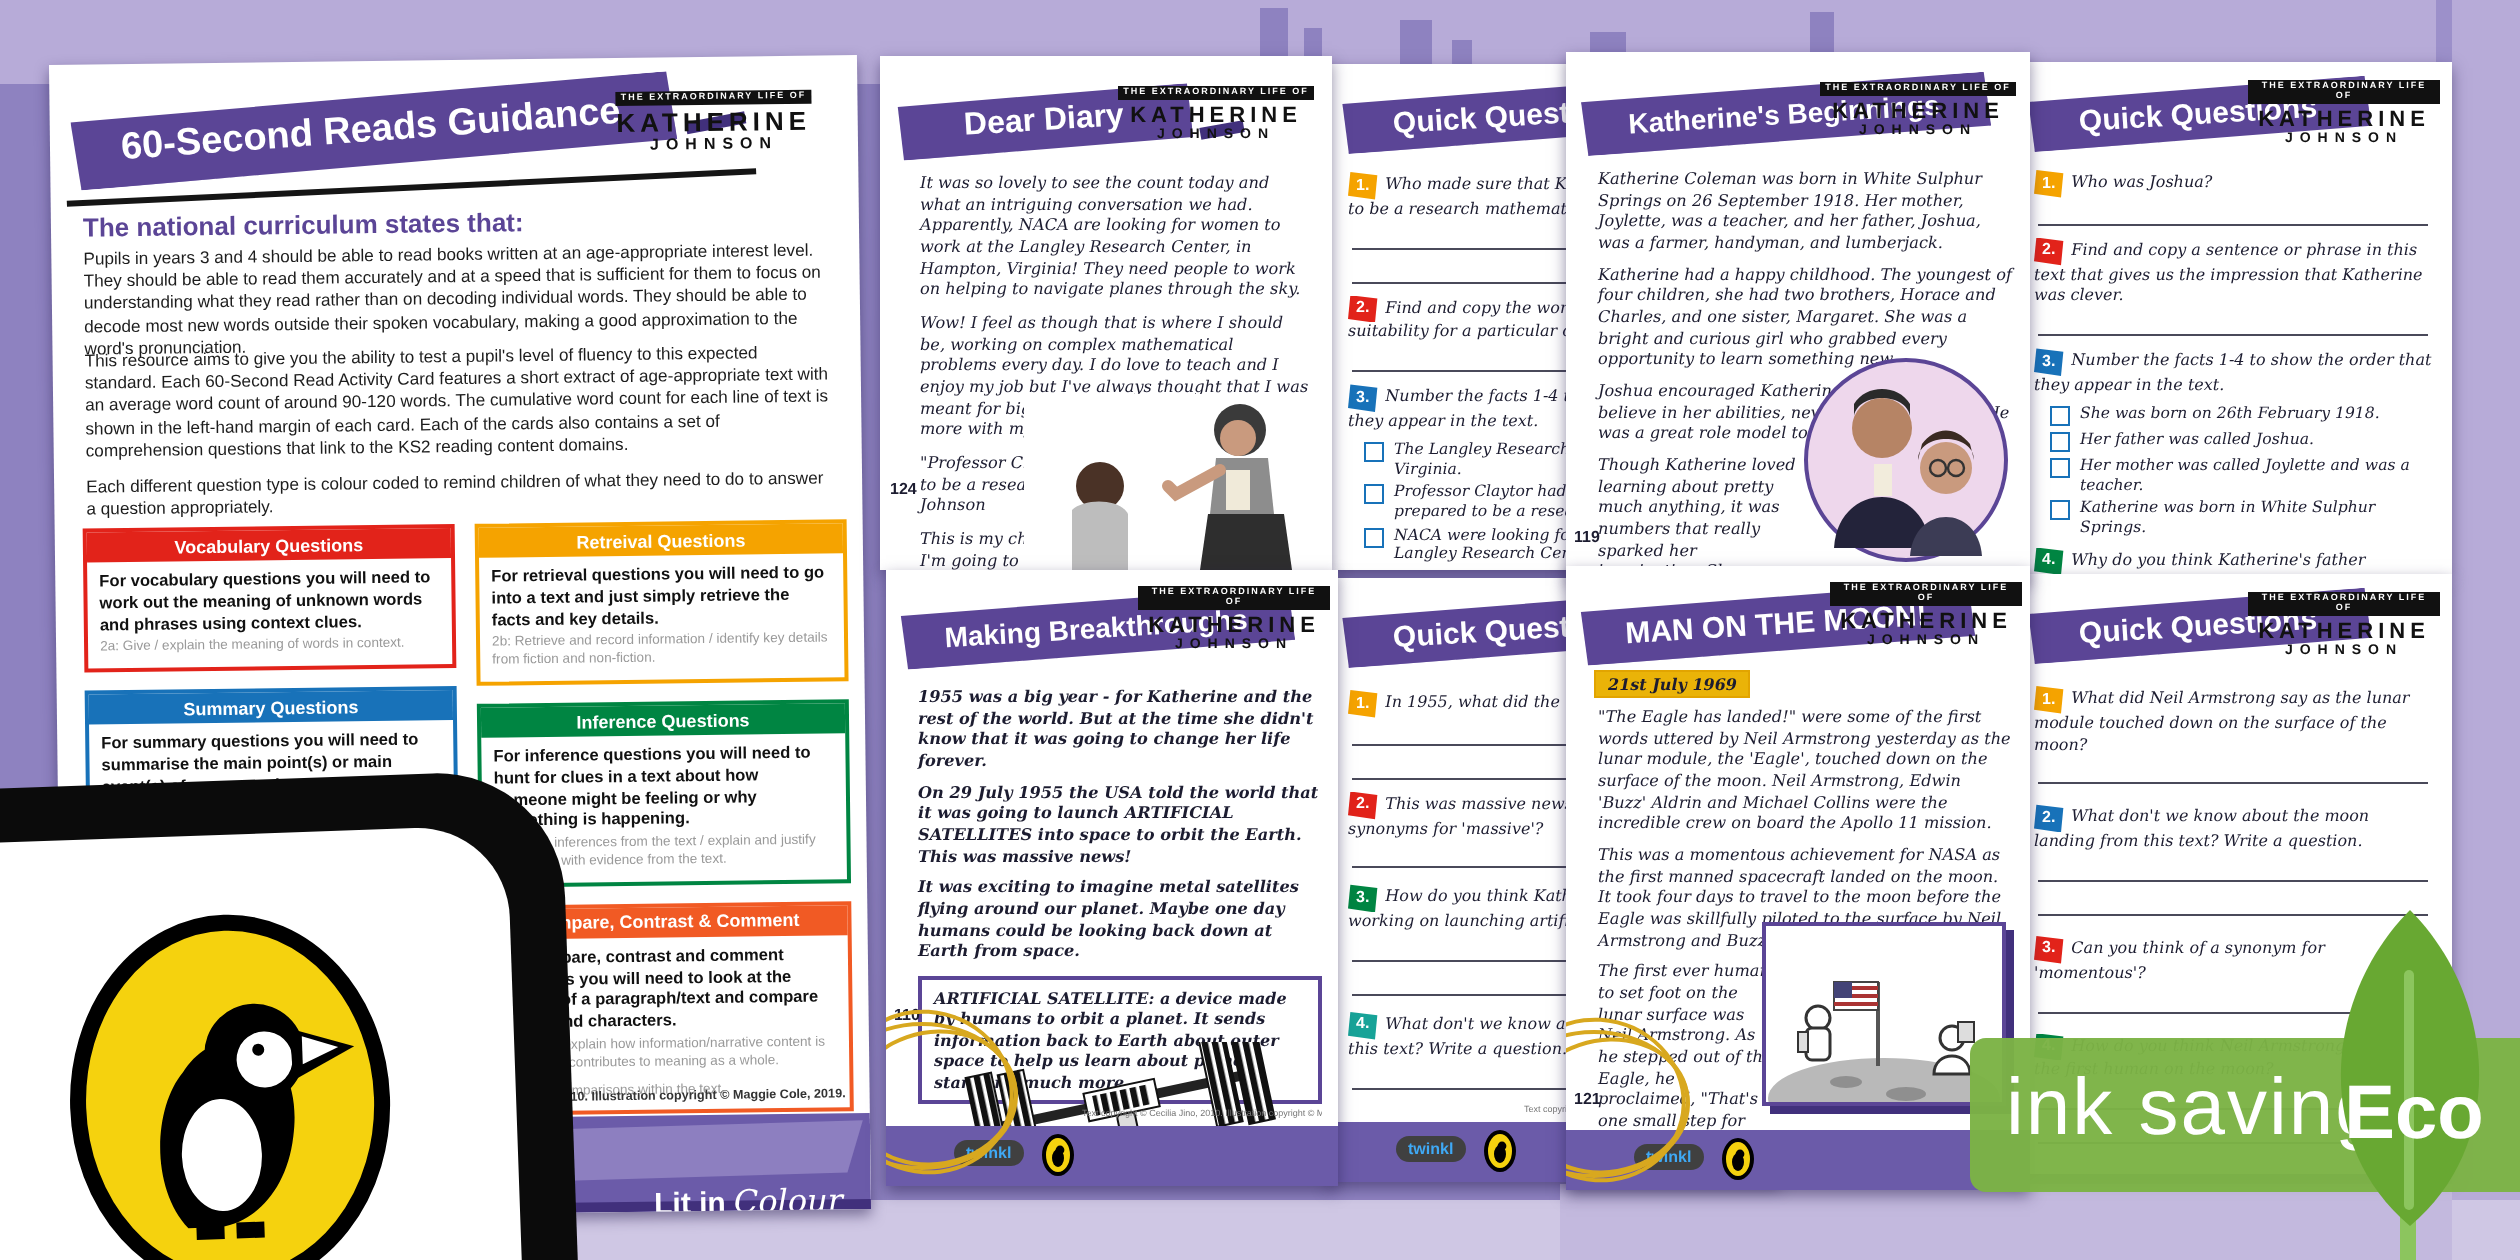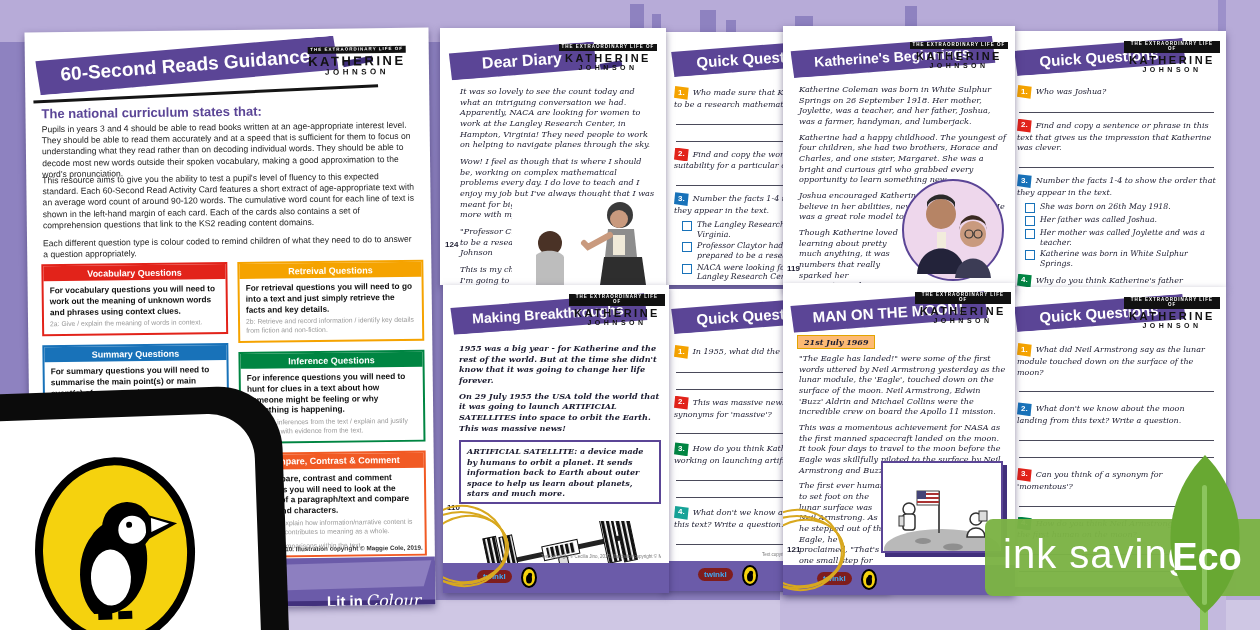--- a/index.html
+++ b/index.html
@@ -61,29 +61,29 @@
           padding:1.5px 4px; margin-right:4px; clip-path:polygon(8% 0,100% 12%,92% 100%,0 86%);
           font-family:"Liberation Sans", sans-serif; font-style:normal; }
   .f-or { background:#f5a300; } .f-rd { background:#e2231a; } .f-bl { background:#1872b9; }
   .f-gr { background:#008542; } .f-tl { background:#17a398; }
   .wline { border-bottom:1px solid #4a4a5a; height:11px; margin:0 2px 6px; }
   .cbrow { display:flex; gap:5px; margin:1px 0 2px 8px; align-items:flex-start; }
   .cbx { flex:0 0 auto; width:10px; height:10px; border:1.6px solid #1872b9; background:#fff; margin-top:1px; }
   .cbtext { font-size:7.8px; line-height:1.25; }
 
   .strip { position:absolute; left:0; right:0; bottom:0; height:30px; background:#6b5ba9; }
-  .cloud { position:absolute; left:34px; top:7px; background:#7f1d1d; border-radius:9px; color:#3fa9f5;
+  .cloud { position:absolute; left:34px; top:7px; background:#404040; border-radius:9px; color:#3fa9f5;
            font-weight:bold; font-size:8px; padding:2px 6px; }
   .ovalp { position:absolute; left:78px; top:4px; width:16px; height:21px; background:#f5d20e;
            border:2px solid #000; border-radius:50%; display:flex; align-items:center; justify-content:center; }
   .scrib { position:absolute; width:110px; height:110px; pointer-events:none; }
   .scrib i { position:absolute; border:2px solid #d8a81f; border-radius:50%; display:block; }
 
   .defbox { border:2px solid #5b4596; padding:4px 6px; font-size:8px; line-height:1.3; }
-  .datehl { display:inline-block; background:#fdba74; border:1px solid #e2a400; font-weight:bold;
+  .datehl { display:inline-block; background:#eab308; border:1px solid #e2a400; font-weight:bold;
             font-size:8px; padding:1px 6px; }
 
   .frame { border:2px solid #5b4596; background:#fff; box-shadow:4px 4px 0 #41307c; }
 
   
   #phone { position:absolute; left:-36px; top:390px; width:322px; height:320px; background:#0b0b0b;
            border-radius:0 64px 0 0; transform:rotate(-2deg); z-index:7; }
   #phone .screen { position:absolute; left:0; top:27px; width:294px; height:300px; background:#fff; border-radius:0 46px 0 0; }
 
   
@@ -274,21 +274,21 @@
       <div class="n2">JOHNSON</div>
     </div>
     <div class="qwrap hand" style="top:54px;">
       <div class="q"><span class="flag f-or">1.</span><span>Who was Joshua?</span></div>
       <div class="wline"></div>
       <div class="q"><span class="flag f-rd">2.</span><span>Find and copy a sentence or phrase in this text that gives us the impression that Katherine was clever.</span></div>
       <div class="wline"></div>
       <div class="q"><span class="flag f-bl">3.</span><span>Number the facts 1-4 to show the order that they appear in the text.</span></div>
       <div class="cbrow">
           <span class="cbx"></span>
-          <span class="cbtext hand">She was born on 26th May 1918.</span>
+          <span class="cbtext hand">She was born on 26th February 1918.</span>
         </div>
       <div class="cbrow">
           <span class="cbx"></span>
           <span class="cbtext hand">Her father was called Joshua.</span>
         </div>
       <div class="cbrow">
           <span class="cbx"></span>
           <span class="cbtext hand">Her mother was called Joylette and was a teacher.</span>
         </div>
       <div class="cbrow">
@@ -334,20 +334,21 @@
       <span>Making Breakthroughs</span>
     </div>
     <div class="kj small" style="right:4px;top:4px;width:96px;">
       <span class="tag">THE EXTRAORDINARY LIFE OF</span>
       <div class="n1">KATHERINE</div>
       <div class="n2">JOHNSON</div>
     </div>
     <div class="hand" style="position:absolute;left:16px;right:8px;top:58px;font-size:8.1px;line-height:1.32;font-weight:bold;">
       <p>1955 was a big year - for Katherine and the rest of the world. But at the time she didn't know that it was going to change her life forever.</p>
       <p style="margin-top:5px;">On 29 July 1955 the USA told the world that it was going to launch ARTIFICIAL SATELLITES into space to orbit the Earth. This was massive news!</p>
+      <p style="margin-top:5px;">It was exciting to imagine metal satellites flying around our planet. Maybe one day humans could be looking back down at Earth from space.</p>
       <div class="defbox hand" style="margin-top:7px;">ARTIFICIAL SATELLITE: a device made by humans to orbit a planet. It sends information back to Earth about outer space to help us learn about planets, stars and much more.</div>
     </div>
     <div class="margin-num" style="left:4px;top:218px;">110</div>
     <svg style="position:absolute;left:38px;top:236px;" width="160" height="62" viewBox="0 0 160 62">
       <defs>
         <pattern id="panelstripes" width="5" height="6" patternUnits="userSpaceOnUse">
           <rect width="5" height="6" fill="#fff"></rect>
             <rect width="3.2" height="6" fill="#111"></rect>
         </pattern>
       </defs>

